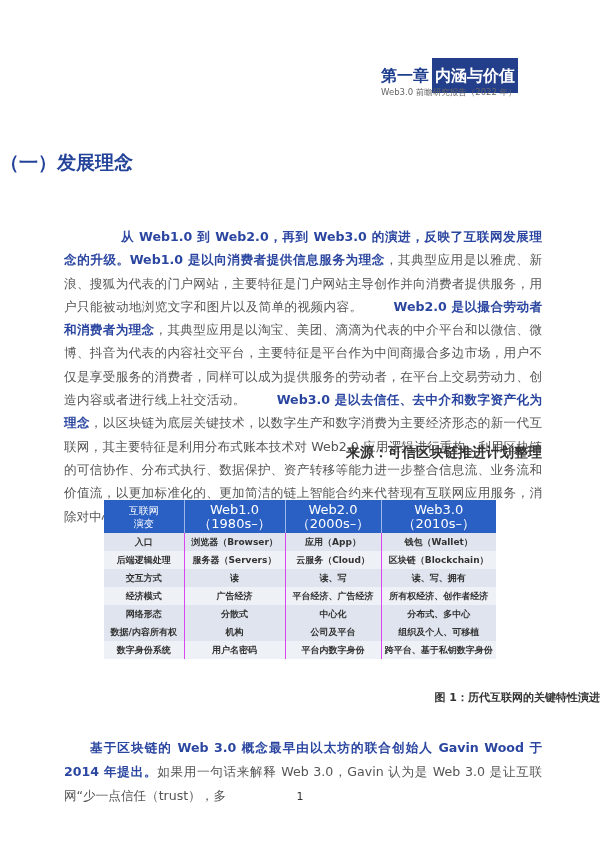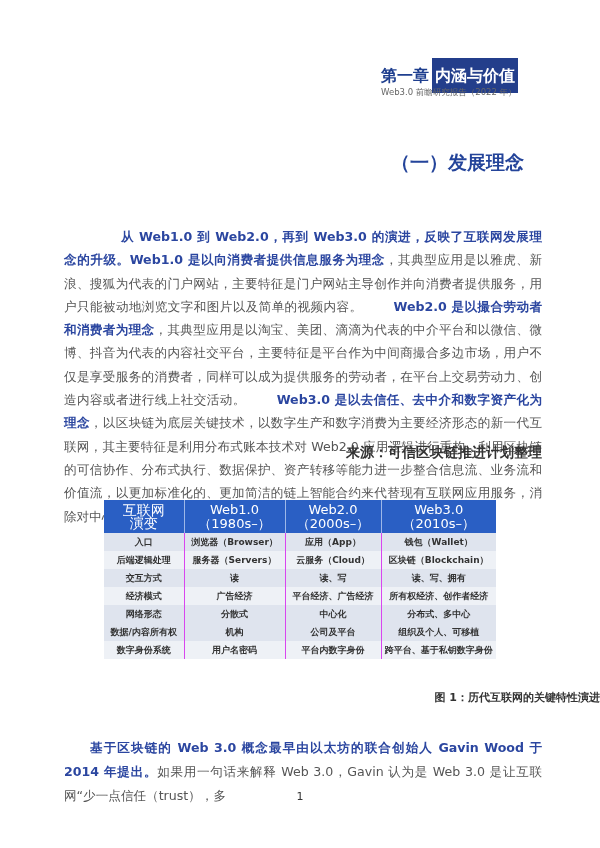--- a/index.html
+++ b/index.html
@@ -5,40 +5,40 @@
   html, body { margin:0; padding:0; }
   body {
     width:600px; height:848px; background:#ffffff; position:relative; overflow:hidden;
     font-family:"DejaVu Sans","Liberation Sans",sans-serif; color:#444;
   }
   .chapter-header { position:absolute; right:82px; top:66px; text-align:left; }
   .chapter-title { font-size:16px; font-weight:bold; color:#1f3f8f; line-height:20px; letter-spacing:0px; }
   .chapter-title .boxed { background:#233e8b; color:#fff; padding:8px 3px; margin-left:3px; }
   .chapter-sub { font-size:8.5px; color:#666; margin-top:1px; }
   .section-title {
-    position:absolute; left:0; width:524px; top:150px; text-align:right;
+    position:absolute; left:0; width:524px; top:150px; text-align:left;
     font-size:19px; font-weight:bold; color:#24449a;
   }
   .body-text {
     position:absolute; left:64px; width:478px; top:225px;
     font-size:12.6px; line-height:23.3px; color:#555; text-align:justify;
     text-indent:26px;
   }
   .body-text b { color:#2b46a0;margin-left:31px; }
   .source { position:absolute; right:58px; top:444px; font-size:14px; font-weight:bold; color:#333; }
   .tbl {
     position:absolute; left:104px; top:500px; width:392px; border-collapse:collapse;
     font-size:9px; color:#333; table-layout:fixed;
   }
   .tbl th {
     background:#2a5fc4; color:#fff; font-weight:normal; font-size:13px; line-height:14px;
     height:33px; border-right:1px solid #9db8e8; padding:0;
   }
   .tbl th:last-child { border-right:none; }
-  .tbl th.first { font-size:14px; line-height:13px; }
+  .tbl th.first { font-size:10px; line-height:13px; }
   .tbl td { height:18px; text-align:center; padding:0; border-right:1px solid #d946ef; font-weight:bold; }
   .tbl td:last-child { border-right:none; }
   .tbl tr.odd td { background:#dfe4ee; }
   .tbl tr.even td { background:#eef1f6; }
   .caption { position:absolute; left:0; width:600px; top:690px; text-align:right; font-size:11px; font-weight:bold; color:#333; }
   .para2 {
     position:absolute; left:64px; width:478px; top:736px;
     font-size:12.6px; line-height:24px; color:#555; text-indent:26px; text-align:justify;
   }
   .para2 b { color:#2b46a0; }

